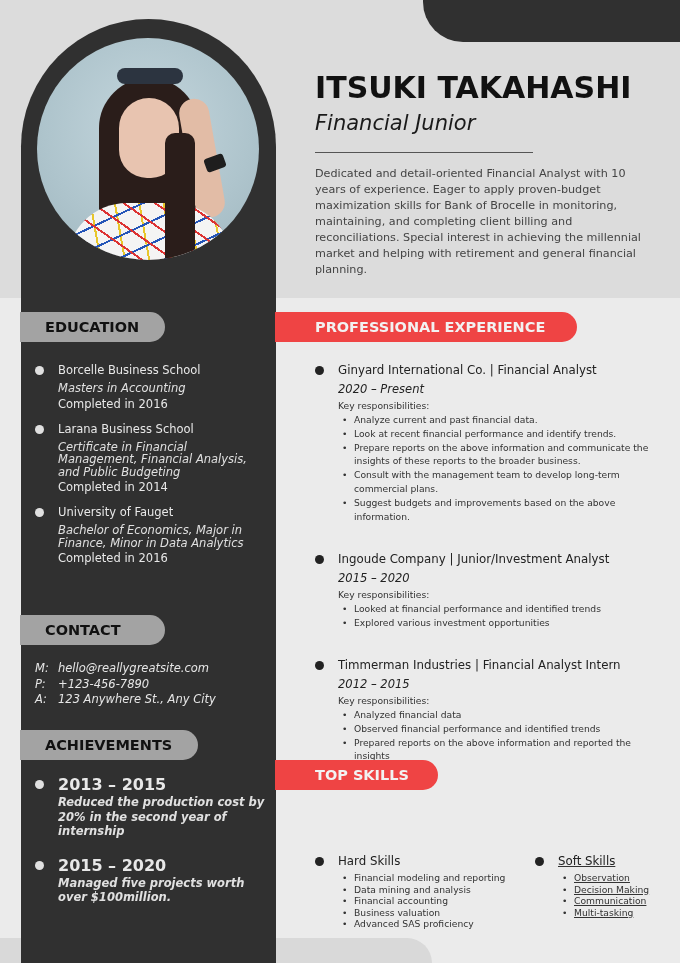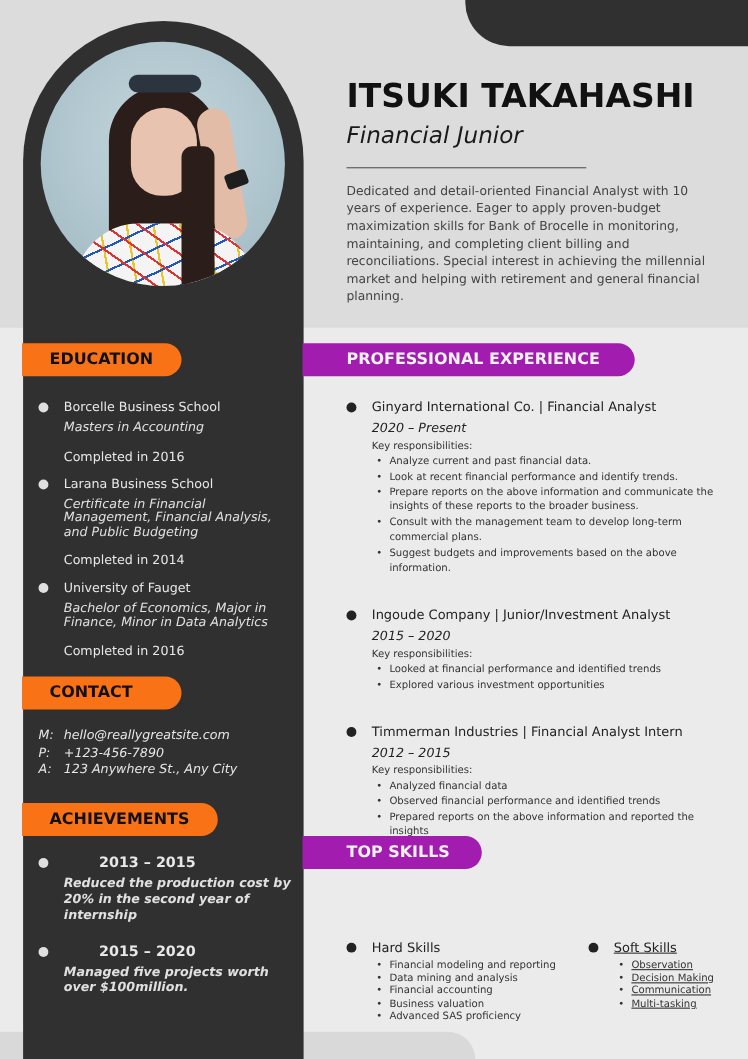--- a/index.html
+++ b/index.html
@@ -78,47 +78,47 @@
   .divider {
     position: absolute; left: 315px; top: 152px; width: 218px; height: 1px; background: #555;
   }
   .summary {
     position: absolute; left: 315px; top: 166px; width: 330px;
     font-family: "DejaVu Sans", sans-serif; font-size: 11.2px; line-height: 16px; color: #444;
   }
 
   .pill-light {
     position: absolute; left: 20px; height: 30px;
-    background: #f97316; border-radius: 0 15px 15px 0;
+    background: #a3a3a3; border-radius: 0 15px 15px 0;
     font-family: "DejaVu Sans", sans-serif; font-weight: bold; font-size: 14.5px;
     color: #111; padding-left: 25px; line-height: 30px;
   }
   .pill-dark {
     position: absolute; left: 275px; height: 30px;
-    background: #a21caf; border-radius: 0 15px 15px 0;
+    background: #ef4444; border-radius: 0 15px 15px 0;
     font-family: "DejaVu Sans", sans-serif; font-weight: bold; font-size: 14.5px;
     color: #f2f2f2; padding-left: 40px; line-height: 30px;
   }
 
   .edu-list { position: absolute; left: 35px; top: 362px; width: 230px; }
   .edu-item { position: relative; padding-left: 23px; margin-bottom: 8px; }
   .dot-light {
     position: absolute; left: 0; top: 4px; width: 9px; height: 9px; border-radius: 50%; background: #e0e0e0;
   }
   .edu-school { font-family: "DejaVu Sans", sans-serif; font-size: 11.5px; color: #e8e8e8; line-height: 17px; }
   .edu-degree { font-family: "DejaVu Sans", sans-serif; font-size: 11.5px; font-style: italic; color: #e0e0e0; line-height: 12.5px; margin-top: 3px; }
-  .edu-done { font-family: "DejaVu Sans", sans-serif; font-size: 11.5px; color: #e8e8e8; line-height: 17px; margin-top: 12px; }
+  .edu-done { font-family: "DejaVu Sans", sans-serif; font-size: 11.5px; color: #e8e8e8; line-height: 17px; margin-top: 1px; }
 
   .contact { position: absolute; left: 35px; top: 661px; width: 235px; }
   .contact-row { display: flex; font-family: "DejaVu Sans", sans-serif; font-style: italic; font-size: 11.5px; color: #e6e6e6; line-height: 15.5px; }
   .contact-row .lbl { width: 23px; }
 
   .ach-list { position: absolute; left: 35px; top: 776px; width: 230px; }
   .ach-item { position: relative; padding-left: 23px; margin-bottom: 18px; }
-  .ach-year { font-family: "DejaVu Sans", sans-serif; font-weight: bold; font-size: 13px; color: #e8e8e8; line-height: 17px; margin-left: 32px; }
+  .ach-year { font-family: "DejaVu Sans", sans-serif; font-weight: bold; font-size: 16px; color: #e8e8e8; line-height: 17px; }
   .ach-desc { font-family: "DejaVu Sans", sans-serif; font-style: italic; font-weight: bold; font-size: 11.5px; color: #e0e0e0; line-height: 14.5px; margin-top: 2px; }
 
   .exp { position: absolute; left: 315px; width: 340px; }
   .dot-dark { position: absolute; left: 0; top: 4px; width: 9px; height: 9px; border-radius: 50%; background: #222; }
   .exp-inner { position: relative; padding-left: 23px; }
   .exp-title { font-family: "DejaVu Sans", sans-serif; font-size: 11.8px; color: #222; line-height: 17px; white-space: nowrap; }
   .exp-dates { font-family: "DejaVu Sans", sans-serif; font-style: italic; font-size: 11.5px; color: #222; line-height: 18px; margin-top: 1px; }
   .exp-key { font-family: "DejaVu Sans", sans-serif; font-size: 9.2px; color: #333; line-height: 14px; margin-top: 1px; }
   .bullets { list-style: none; }
   .bullets li { position: relative; padding-left: 16px; font-family: "DejaVu Sans", sans-serif; font-size: 9.2px; color: #333; line-height: 13.8px; }

